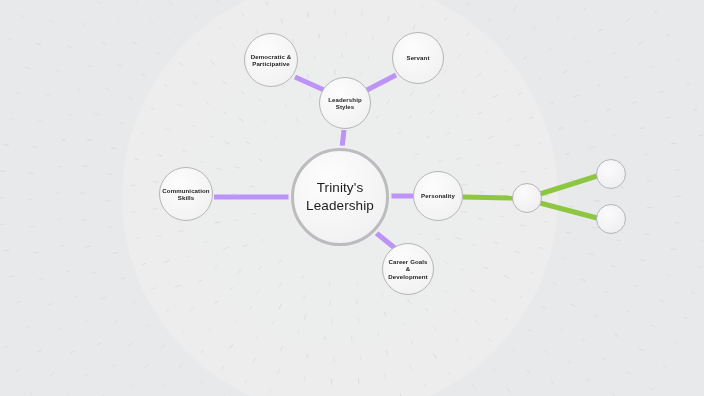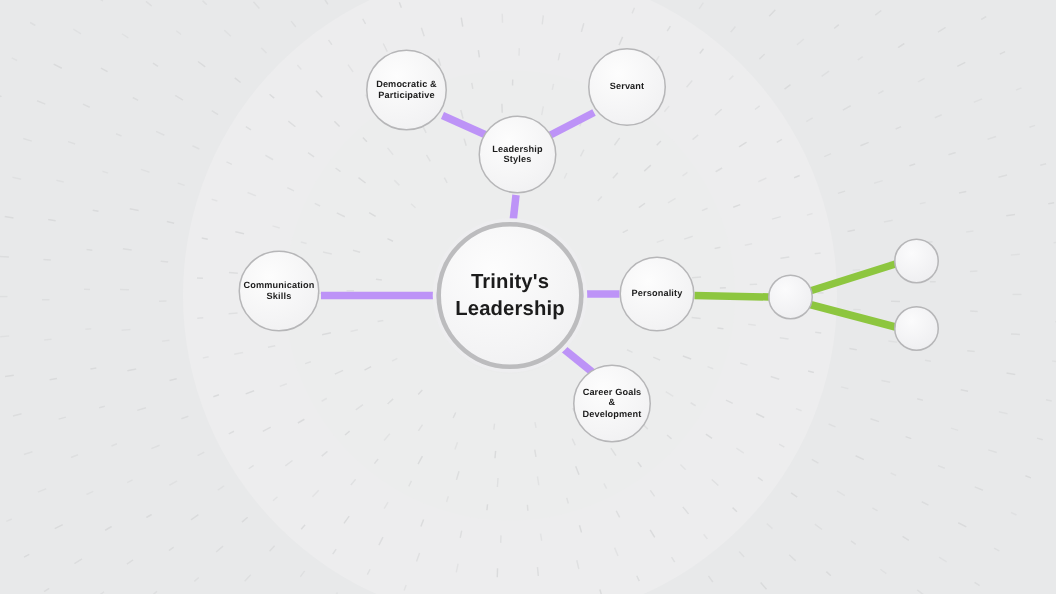--- a/index.html
+++ b/index.html
@@ -45,21 +45,21 @@
   }
   .node .lbl {
     display: block;
     padding: 0 5px;
     white-space: pre-line;
   }
   .node.central {
     border-width: 3px;
     border-color: #bcbcbe;
     box-shadow: 0 0 0 2.5px #eeeef0, 0 1px 3px rgba(0,0,0,0.07);
-    font-weight: bold;
+    font-weight: normal;
   }
   .node.central .lbl {
     font-size: 13.5px;
     line-height: 1.3;
   }
   .node.primary .lbl {
     font-size: 6.1px;
     font-weight: bold;
   }
   .node.blank {

